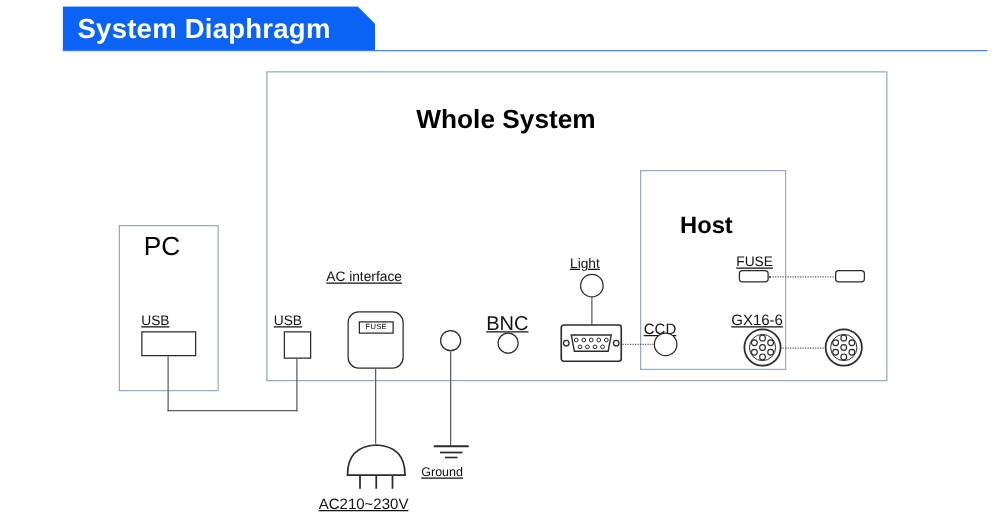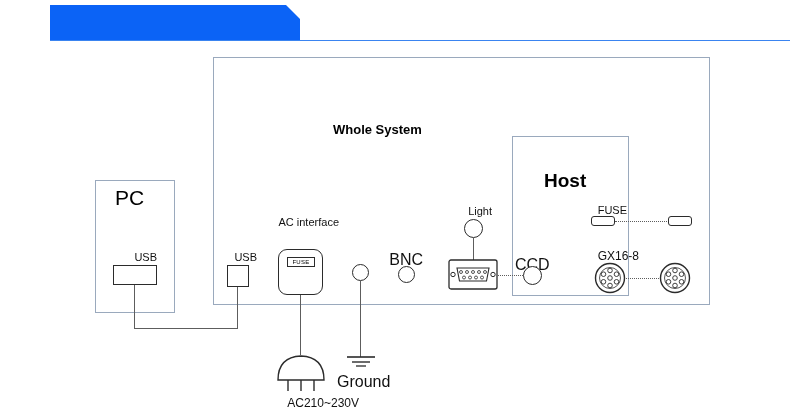--- a/index.html
+++ b/index.html
@@ -62,21 +62,22 @@
     position: absolute;
     font-weight: bold;
     white-space: nowrap;
     color: #000;
   }
   .label {
     position: absolute;
     white-space: nowrap;
     color: #111;
     font-size: 11px;
-    text-align: right;
+    text-align: left;
+    text-decoration: underline;
   }
 
   
   .port-rect {
     position: absolute;
     box-sizing: border-box;
     border: 1.3px solid #2b2b2b;
     background: #fff;
   }
   .port-circle {
@@ -128,26 +129,27 @@
     font-family: "Liberation Sans", sans-serif;
   }
 
   svg { position: absolute; overflow: visible; }
 </style>
 </head>
 <body>
 
 <div id="header-banner">
   <div class="banner-shape"></div>
+  <div id="header-title">System Diaphragm</div>
 </div>
 <div id="header-rule"></div>
 
 <div class="box" id="whole-system-box" style="left:213px; top:57px; width:497px; height:248px;"></div>
 
-<div class="box-title" id="whole-system-title" style="left:333px; top:84px; font-size:13px;margin-top:38px;">Whole System</div>
+<div class="box-title" id="whole-system-title" style="left:333px; top:84px; font-size:21px;">Whole System</div>
 
 <div class="box" id="host-box" style="left:512px; top:136px; width:117px; height:160px;"></div>
 
 <div class="box-title" id="host-title" style="left:544px; top:170px; font-size:19px;">Host</div>
 
 <div class="box" id="pc-box" style="left:95px; top:180px; width:80px; height:133px;"></div>
 
 <div class="box-title" id="pc-title" style="left:115px; top:186px; font-size:21px; font-weight:normal;">PC</div>
 
 <div class="label" id="pc-usb-label" style="left:113px; top:251px; width:44px;">USB</div>
@@ -177,21 +179,21 @@
 
 <div class="port-circle" id="ground-terminal" style="left:352px; top:264px; width:17px; height:17px;"></div>
 <div class="wire-v" style="left:360px; top:281px; height:76px;"></div>
 
 <svg id="ground-symbol" style="left:342px; top:355px;" width="38" height="18">
   <line x1="5" y1="2" x2="33" y2="2" stroke="#2b2b2b" stroke-width="1.6"></line>
   <line x1="10" y1="7" x2="28" y2="7" stroke="#2b2b2b" stroke-width="1.4"></line>
   <line x1="14" y1="11" x2="24" y2="11" stroke="#2b2b2b" stroke-width="1.3"></line>
 </svg>
 
-<div class="label" id="ground-label" style="left:337px; top:373px; width:48px; font-size:16px;">Ground</div>
+<div class="label" id="ground-label" style="left:337px; top:373px; width:48px; font-size:10px;">Ground</div>
 
 <div class="label" id="bnc-label" style="left:389px; top:251px; width:34px; font-size:16px;">BNC</div>
 <div class="port-circle" id="bnc-port" style="left:398px; top:266px; width:17px; height:17px;"></div>
 
 <div class="label" id="light-label" style="left:456px; top:205px; width:36px;">Light</div>
 <div class="port-circle" id="light-port" style="left:464px; top:219px; width:19px; height:19px;"></div>
 <div class="wire-v" style="left:473px; top:238px; height:27px;"></div>
 
 <svg id="dsub-connector" style="left:448px; top:259px;" width="50" height="31">
   <rect x="1" y="1" width="48" height="29" fill="#fff" stroke="#2b2b2b" stroke-width="1.3" rx="2"></rect>
@@ -204,29 +206,29 @@
   <circle cx="16" cy="18.5" r="1.5" fill="none" stroke="#2b2b2b" stroke-width="0.8"></circle>
   <circle cx="22" cy="18.5" r="1.5" fill="none" stroke="#2b2b2b" stroke-width="0.8"></circle>
   <circle cx="28" cy="18.5" r="1.5" fill="none" stroke="#2b2b2b" stroke-width="0.8"></circle>
   <circle cx="34" cy="18.5" r="1.5" fill="none" stroke="#2b2b2b" stroke-width="0.8"></circle>
   <circle cx="5" cy="15.5" r="2.2" fill="none" stroke="#2b2b2b" stroke-width="1"></circle>
   <circle cx="45" cy="15.5" r="2.2" fill="none" stroke="#2b2b2b" stroke-width="1"></circle>
 </svg>
 
 <div class="wire-dot-h" style="left:498px; top:275px; width:25px;"></div>
 
-<div class="label" id="ccd-label" style="left:515px; top:256px; width:34px; font-size:16px;">CCD</div>
+<div class="label" id="ccd-label" style="left:515px; top:256px; width:34px; font-size:12px;">CCD</div>
 <div class="port-circle" id="ccd-port" style="left:523px; top:266px; width:19px; height:19px;"></div>
 
 <div class="label" id="hdmi-label" style="left:589px; top:204px; width:38px;">FUSE</div>
 <div class="hdmi-port" id="hdmi-port-host" style="left:591px; top:216px; width:24px; height:10px;"></div>
 <div class="wire-dot-h" style="left:615px; top:221px; width:54px;"></div>
 <div class="hdmi-port" id="hdmi-port-external" style="left:668px; top:216px; width:24px; height:10px;"></div>
 
-<div class="label" id="gx16-label" style="left:585px; top:249px; width:54px; font-size:12px;">GX16-8</div>
+<div class="label" id="gx16-label" style="left:585px; top:249px; width:54px; font-size:12px;">GX16-6</div>
 
 <svg id="gx16-connector-host" style="left:594px; top:262px;" width="32" height="32">
   <circle cx="16" cy="16" r="14.5" fill="#fff" stroke="#2b2b2b" stroke-width="1.4"></circle>
   <circle cx="16" cy="16" r="10.5" fill="none" stroke="#2b2b2b" stroke-width="0.8"></circle>
   <circle cx="16" cy="16" r="2.3" fill="none" stroke="#2b2b2b" stroke-width="0.9"></circle>
   <circle cx="16" cy="8.5" r="2.3" fill="none" stroke="#2b2b2b" stroke-width="0.9"></circle>
   <circle cx="22.5" cy="12.2" r="2.3" fill="none" stroke="#2b2b2b" stroke-width="0.9"></circle>
   <circle cx="22.5" cy="19.8" r="2.3" fill="none" stroke="#2b2b2b" stroke-width="0.9"></circle>
   <circle cx="16" cy="23.5" r="2.3" fill="none" stroke="#2b2b2b" stroke-width="0.9"></circle>
   <circle cx="9.5" cy="19.8" r="2.3" fill="none" stroke="#2b2b2b" stroke-width="0.9"></circle>

